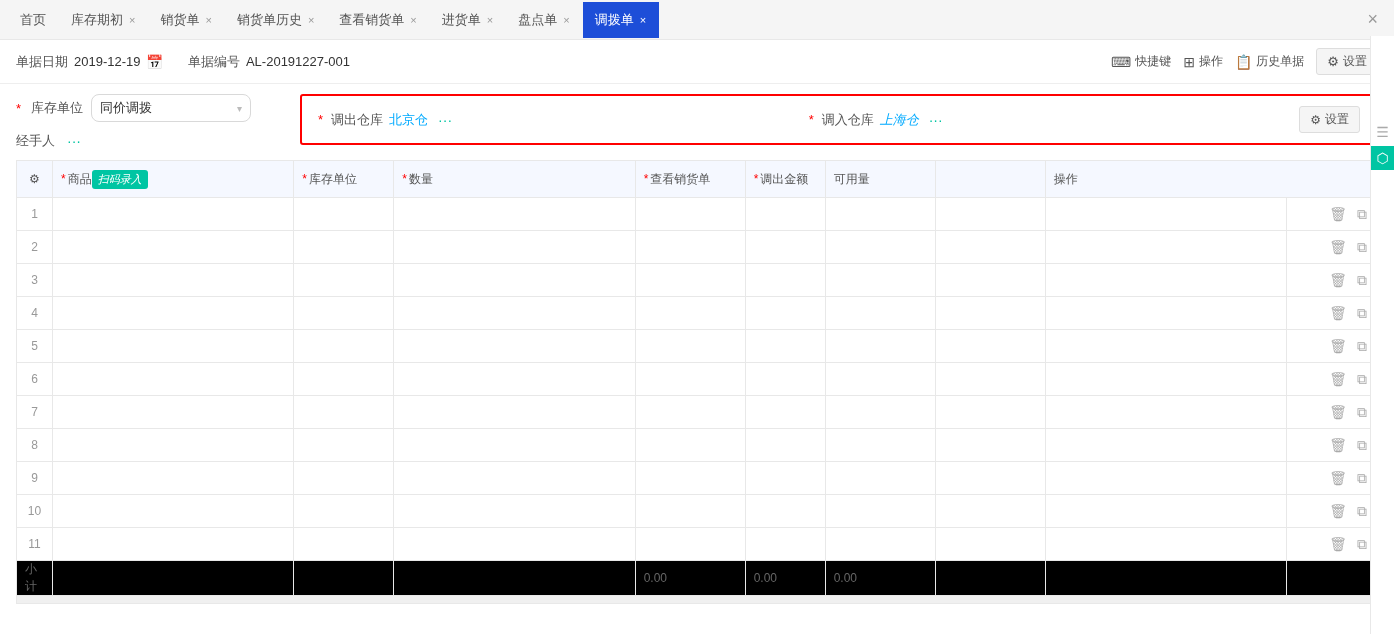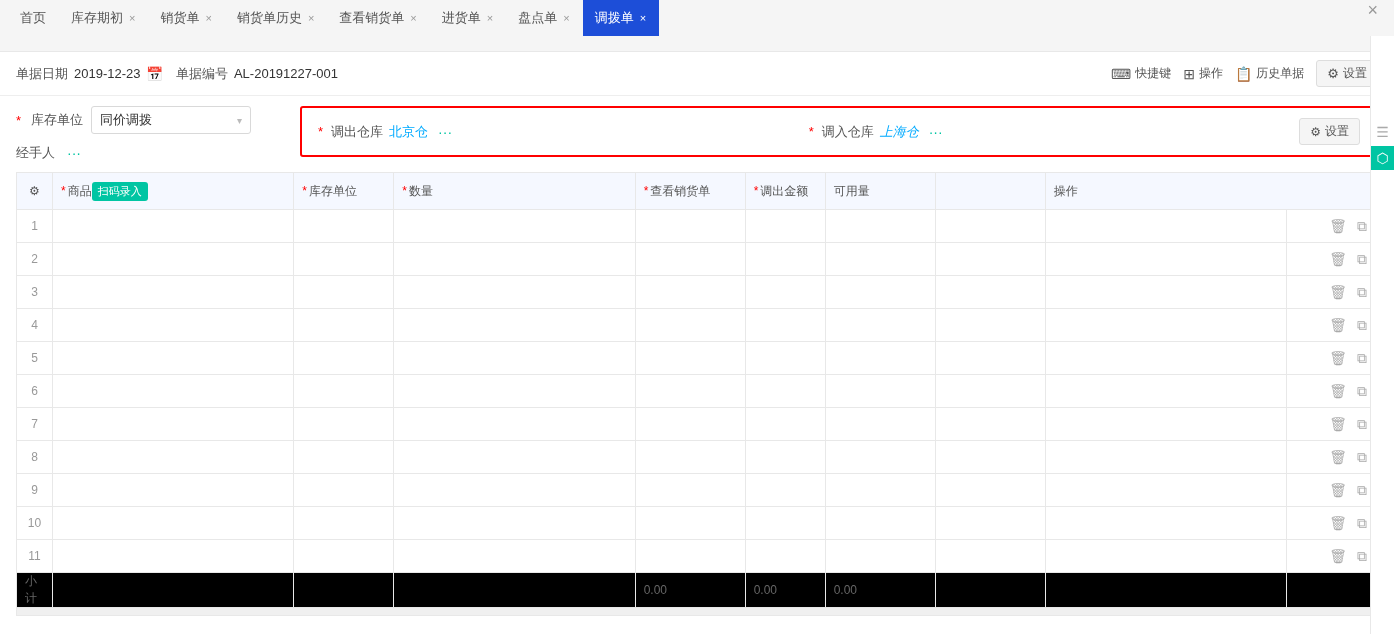--- a/index.html
+++ b/index.html
@@ -1,24 +1,24 @@
 <!DOCTYPE html>
 <html><head>
   <meta charset="utf-8">
   <style>
     * { box-sizing: border-box; margin: 0; padding: 0; }
     body { font-family: "Microsoft YaHei", "PingFang SC", sans-serif; font-size: 13px; background: #fff; color: #333; overflow: hidden; }
 
     
     .tab-bar {
       display: flex;
-      align-items: flex-start;
+      align-items: center;
       border-bottom: 1px solid #e8e8e8;
       background: #f5f5f5;
-      height: 52px;
+      height: 40px;
       padding: 0 8px;
     }
     .tab-item {
       display: flex;
       align-items: center;
       padding: 0 12px;
       height: 36px;
       cursor: pointer;
       font-size: 13px;
       color: #555;
@@ -49,21 +49,21 @@
       display: flex;
       align-items: center;
       padding: 8px 16px;
       border-bottom: 1px solid #eee;
       background: #fff;
       gap: 20px;
     }
     .form-header-left {
       display: flex;
       align-items: flex-start;
-      gap: 12px;
+      gap: 24px;
     }
     .form-field {
       display: flex;
       align-items: center;
       gap: 6px;
     }
     .calendar-icon { color: #00c5a3; cursor: pointer; font-size: 14px; }
 
     .form-header-right {
       margin-left: auto;
@@ -141,20 +141,21 @@
 
     .scan-btn {
       background: #00c5a3;
       color: #fff;
       border: none;
       border-radius: 3px;
       padding: 2px 6px;
       font-size: 11px;
       cursor: pointer;
       white-space: nowrap;
+      font-style: italic;
     }
 
     .table-row-grid {
       display: grid;
       grid-template-columns: 36px 1fr 100px 1fr 110px 80px 110px 110px 1fr 90px;
       border-bottom: 1px solid #e8e8e8;
       min-height: 32px;
     }
     .td {
       display: flex;
@@ -236,21 +237,21 @@
     }
     .form-left-fields { display: flex; flex-direction: column; gap: 10px; min-width: 260px; }
 
     .row-inner { display: flex; align-items: center; gap: 8px; }
 
     .select-wrapper {
       display: flex;
       align-items: center;
       gap: 4px;
       border: 1px solid #d9d9d9;
-      border-radius: 3px;
+      border-radius: 8px;
       padding: 4px 8px;
       width: 160px;
       background: #fff;
       cursor: pointer;
     }
     .select-wrapper .arrow { margin-left: auto; color: #bbb; font-size: 10px; }
   </style>
 </head>
 <body>
 
@@ -286,21 +287,21 @@
     <span>调拨单</span>
     <span class="tab-close">×</span>
   </div>
   <div class="tab-bar-close">×</div>
 </div>
 
 <div class="form-header">
   <div class="form-header-left">
     <div class="form-field">
       <span class="field-label">单据日期</span>
-      <span class="field-value">2019-12-23</span>
+      <span class="field-value">2019-12-19</span>
       <span class="calendar-icon">📅</span>
     </div>
     <div class="form-field">
       <span class="field-label">单据编号</span>
       <span class="field-value">AL-20191227-001</span>
     </div>
   </div>
   <div class="form-header-right">
     <div class="header-btn">
       <span style="font-size:14px;">⌨</span>

